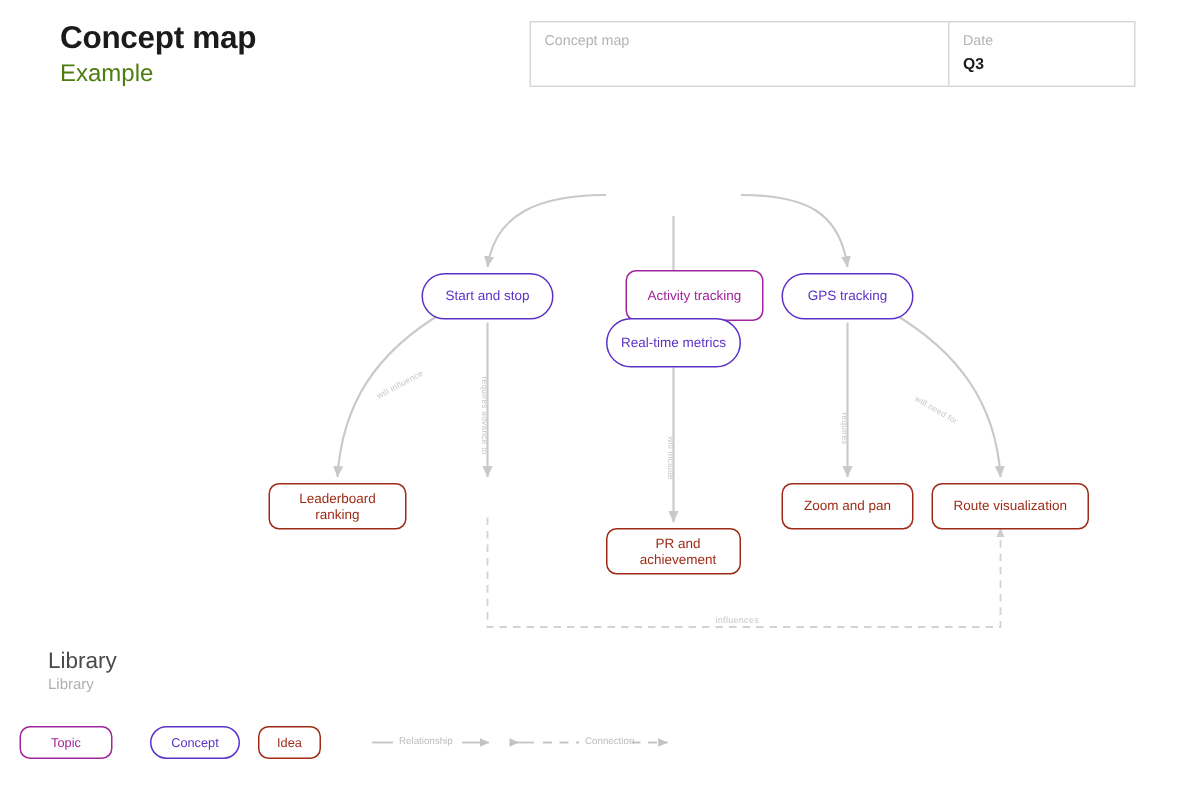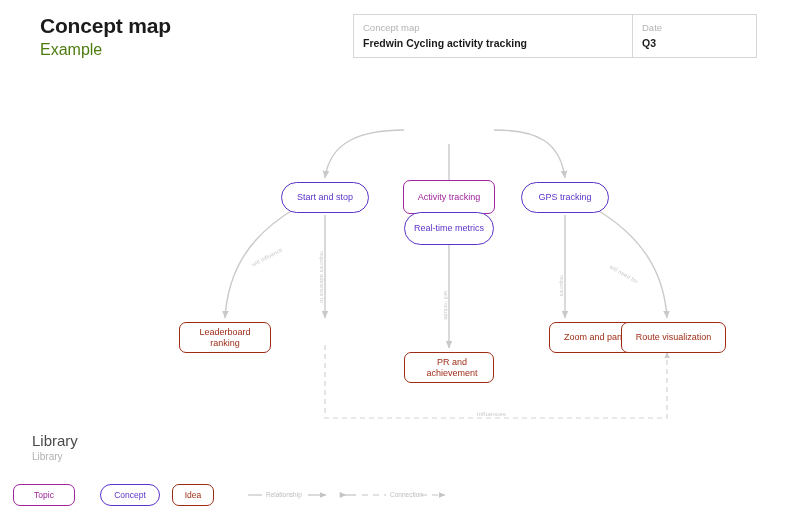--- a/index.html
+++ b/index.html
@@ -156,21 +156,20 @@
 </style>
 </head>
 <body>
 
 <div class="doc-title">Concept map</div>
 <div class="doc-subtitle">Example</div>
 
 <div class="meta-table">
   <div class="meta-cell wide">
     <div class="meta-label">Concept map</div>
-    <div class="meta-value">Fredwin Cycling activity tracking</div>
   </div>
   <div class="meta-cell narrow">
     <div class="meta-label">Date</div>
     <div class="meta-value">Q3</div>
   </div>
 </div>
 
 <div class="canvas">
 
   <svg width="800" height="360">
@@ -198,21 +197,21 @@
 
     <path d="M449,175 L449,278" fill="none" stroke="#c9c9c9" stroke-width="1.4" marker-end="url(#arw)"></path>
 
     <path d="M565,145 L565,248" fill="none" stroke="#c9c9c9" stroke-width="1.4" marker-end="url(#arw)"></path>
 
     <path d="M594,138 C640,165 664,200 667,248" fill="none" stroke="#c9c9c9" stroke-width="1.4" marker-end="url(#arw)"></path>
 
     <path d="M325,275 L325,348 L667,348 L667,282" fill="none" stroke="#d3d3d3" stroke-width="1.2" stroke-dasharray="5,4" marker-end="url(#arwd)"></path>
   </svg>
 
-  <div class="node node-topic" style="left:403px; top:110px; width:92px; height:34px;">
+  <div class="node node-topic" style="left:417px; top:110px; width:92px; height:34px;">
     <span>Activity tracking</span>
   </div>
 
   <div class="node node-concept" style="left:281px; top:112px; width:88px; height:31px;">
     <span>Start and stop</span>
   </div>
 
   <div class="node node-concept" style="left:404px; top:142px; width:90px; height:33px;">
     <span>Real-time metrics</span>
   </div>
@@ -223,21 +222,21 @@
 
   <div class="node node-idea" style="left:179px; top:252px; width:92px; height:31px;">
     <span>Leaderboard ranking</span>
   </div>
 
 
   <div class="node node-idea" style="left:404px; top:282px; width:90px; height:31px;padding-left:12px;">
     <span>PR and achievement</span>
   </div>
 
-  <div class="node node-idea" style="left:521px; top:252px; width:88px; height:31px;margin-left:28px;">
+  <div class="node node-idea" style="left:521px; top:252px; width:88px; height:31px;">
     <span>Zoom and pan</span>
   </div>
 
   <div class="node node-idea" style="left:621px; top:252px; width:105px; height:31px;">
     <span>Route visualization</span>
   </div>
 
   <div class="edge-label" style="left:252px; top:192px; transform:rotate(-28deg); transform-origin:left center;">will influence</div>
 
   <div class="edge-label" style="left:322px; top:178px; transform:rotate(90deg); transform-origin:left center;">requires advance to</div>

